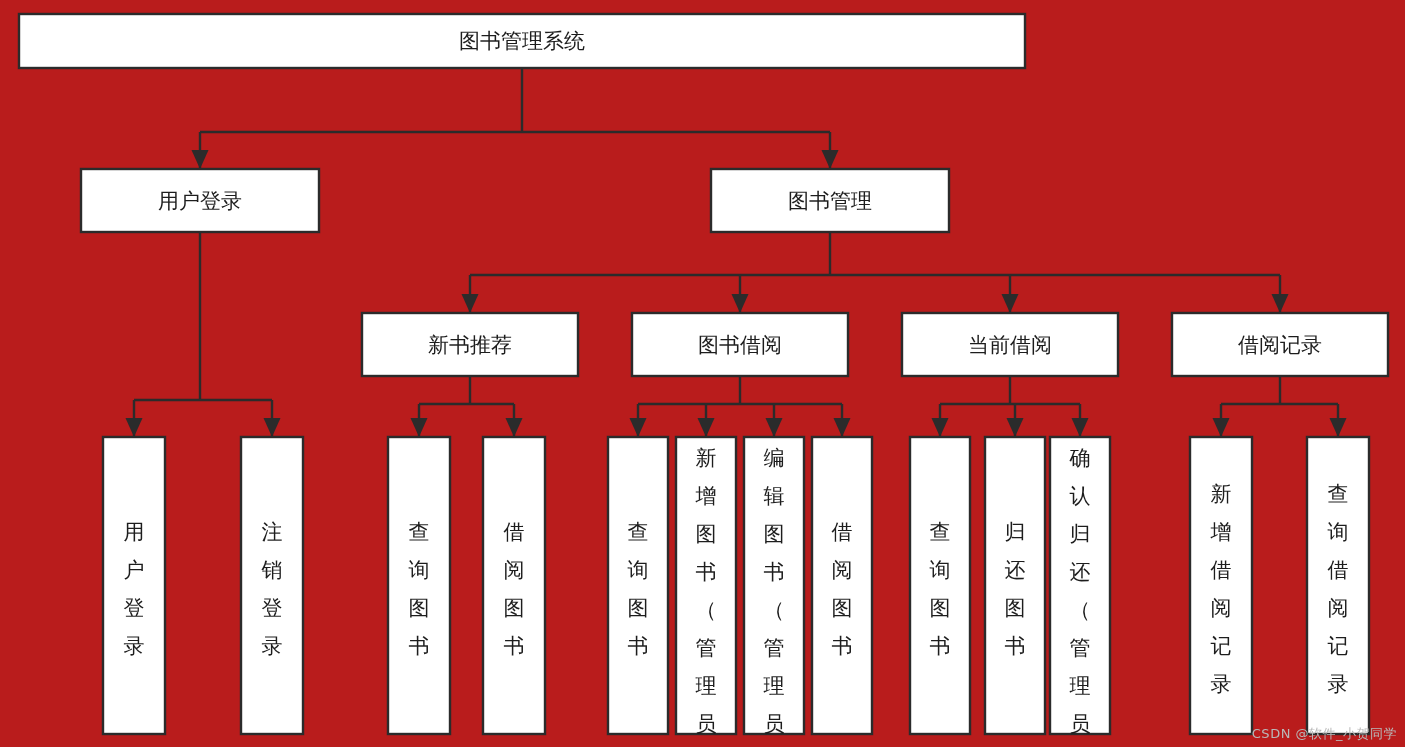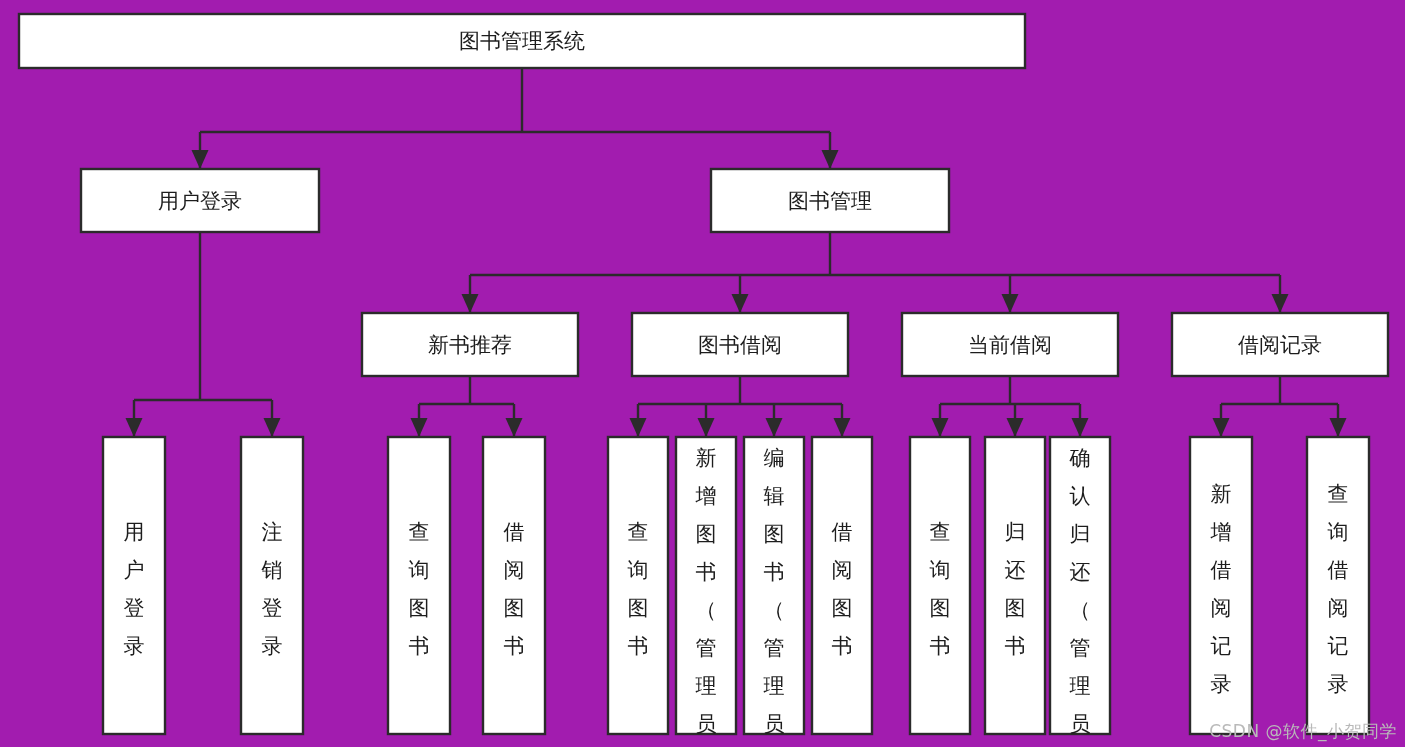--- a/index.html
+++ b/index.html
@@ -11,21 +11,21 @@
   body {
     width: 1405px;
     height: 747px;
     font-family: "DejaVu Sans", "Liberation Sans", sans-serif;
     overflow: hidden;
   }
   #diagram-root {
     position: relative;
     width: 1405px;
     height: 747px;
-    background: #a21caf;
+    background: #b91c1c;
   }
   svg.diagram-svg {
     position: absolute;
     left: 0;
     top: 0;
     width: 1405px;
     height: 747px;
     display: block;
   }
   .node-box {
@@ -54,21 +54,21 @@
     font-family: "DejaVu Sans", "Liberation Sans", sans-serif;
     font-size: 21px;
     fill: #1d1d1d;
     text-anchor: middle;
   }
   .watermark-text {
     position: absolute;
     right: 8px;
     bottom: 4px;
     font-family: "DejaVu Sans", "Liberation Sans", sans-serif;
-    font-size: 17px;
+    font-size: 13px;
     color: #b9b9b9;
     white-space: nowrap;
     letter-spacing: 0.5px;
     user-select: none;
   }
 </style>
 </head>
 <body>
 
 <div id="diagram-root">

